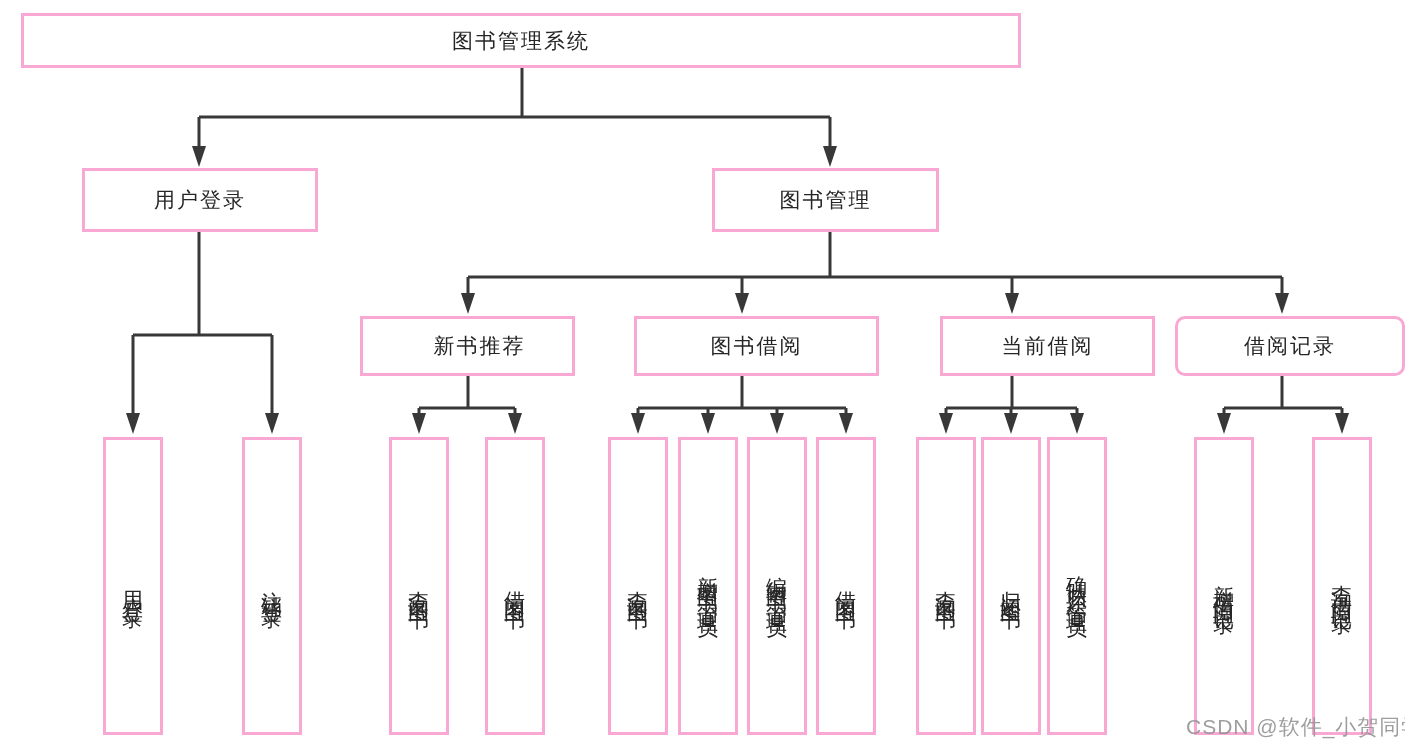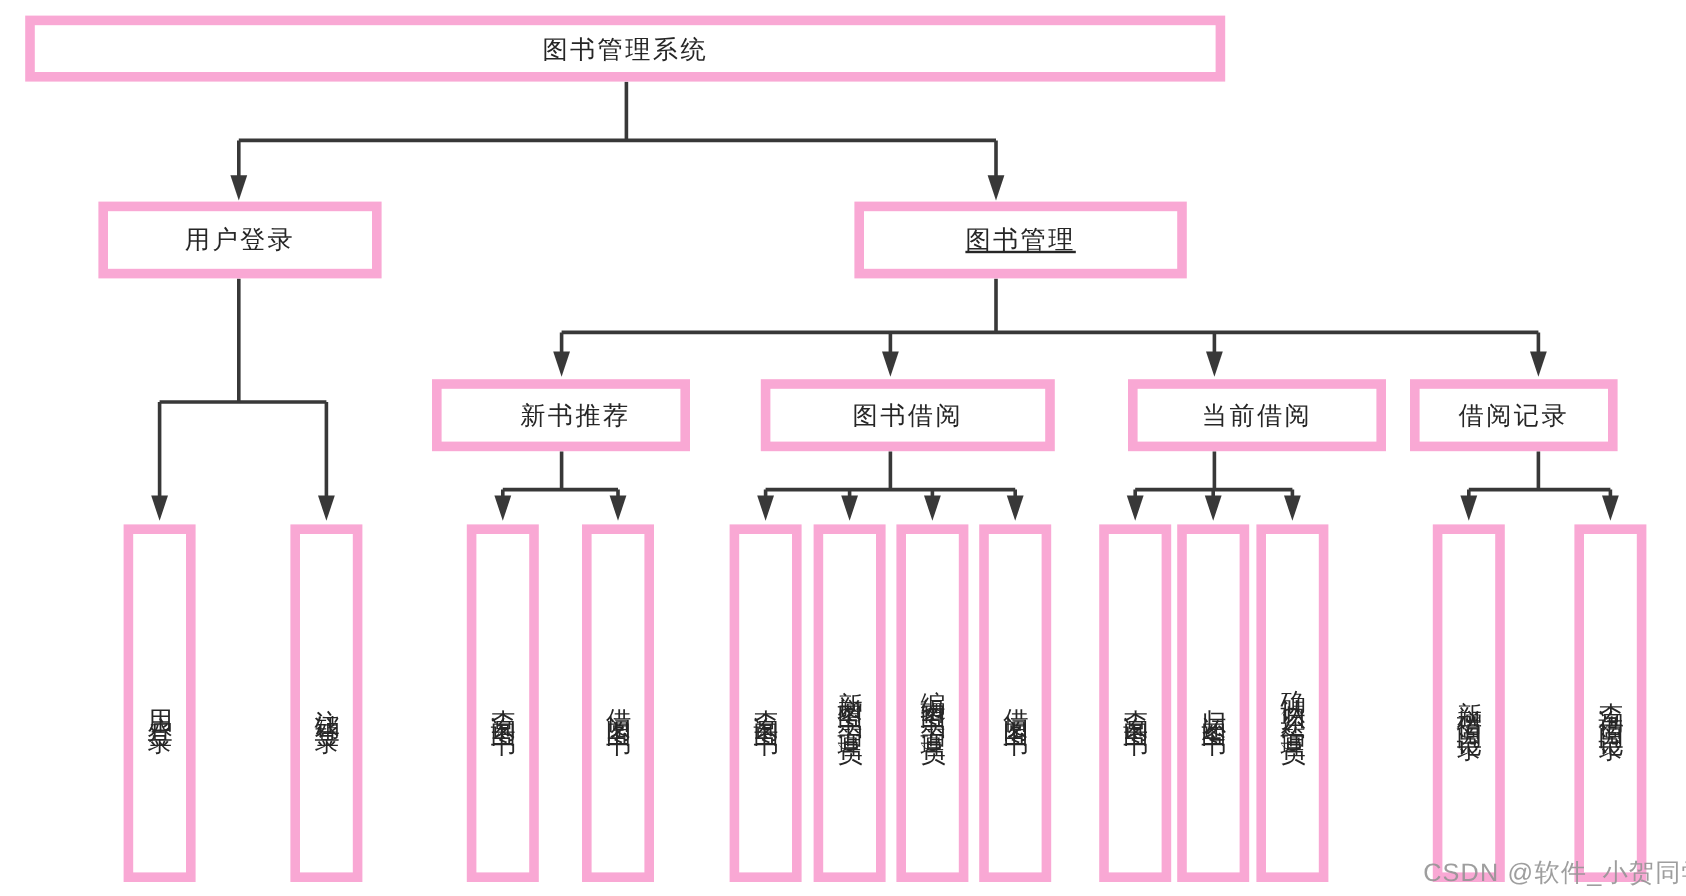--- a/index.html
+++ b/index.html
@@ -18,21 +18,21 @@
   .wires {
     position: absolute;
     left: 0;
     top: 0;
     z-index: 1;
   }
   .box {
     position: absolute;
     box-sizing: border-box;
     background: #ffffff;
-    border: 8px solid #f9a8d4;
+    border: 3px solid #f9a8d4;
     display: flex;
     align-items: center;
     justify-content: center;
     color: #262626;
     font-size: 21px;
     z-index: 2;
     white-space: nowrap;
   }
   .box.h {
     letter-spacing: 2px;
@@ -113,26 +113,26 @@
       <polygon points="1004,413 1018,413 1011,434"></polygon>
       <polygon points="1070,413 1084,413 1077,434"></polygon>
       <polygon points="1217,413 1231,413 1224,434"></polygon>
       <polygon points="1335,413 1349,413 1342,434"></polygon>
     </g>
   </svg>
 
   <div class="box h" style="left:21px; top:13px; width:1000px; height:55px;">图书管理系统</div>
 
   <div class="box h" style="left:82px; top:168px; width:236px; height:64px;">用户登录</div>
-  <div class="box h" style="left:712px; top:168px; width:277px; height:64px;text-decoration:underline;">图书管理</div>
+  <div class="box h" style="left:712px; top:168px; width:227px; height:64px;">图书管理</div>
 
   <div class="box h" style="left:360px; top:316px; width:215px; height:60px;padding-left:24px;">新书推荐</div>
   <div class="box h" style="left:634px; top:316px; width:245px; height:60px;">图书借阅</div>
   <div class="box h" style="left:904px; top:316px; width:215px; height:60px;margin-left:36px;">当前借阅</div>
-  <div class="box h" style="left:1175px; top:316px; width:173px; height:60px;">借阅记录</div>
+  <div class="box h" style="left:1175px; top:316px; width:230px; height:60px;border-radius:10px;">借阅记录</div>
 
   <div class="box v" style="left:103px; top:437px; width:60px; height:298px;">用户登录</div>
   <div class="box v" style="left:242px; top:437px; width:60px; height:298px;">注销登录</div>
 
   <div class="box v" style="left:389px; top:437px; width:60px; height:298px;">查询图书</div>
   <div class="box v" style="left:485px; top:437px; width:60px; height:298px;">借阅图书</div>
 
   <div class="box v" style="left:608px; top:437px; width:60px; height:298px;">查询图书</div>
   <div class="box v" style="left:678px; top:437px; width:60px; height:298px;">新增图书（管理员）</div>
   <div class="box v" style="left:747px; top:437px; width:60px; height:298px;">编辑图书（管理员）</div>

